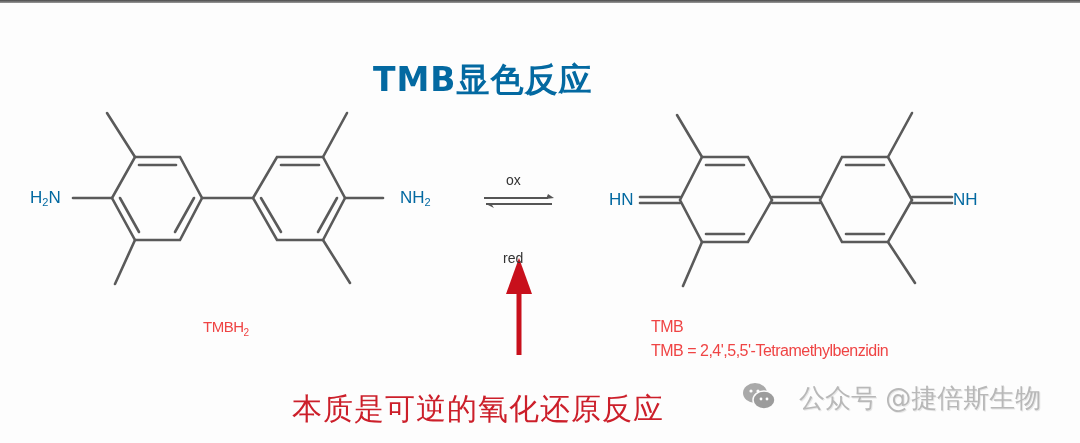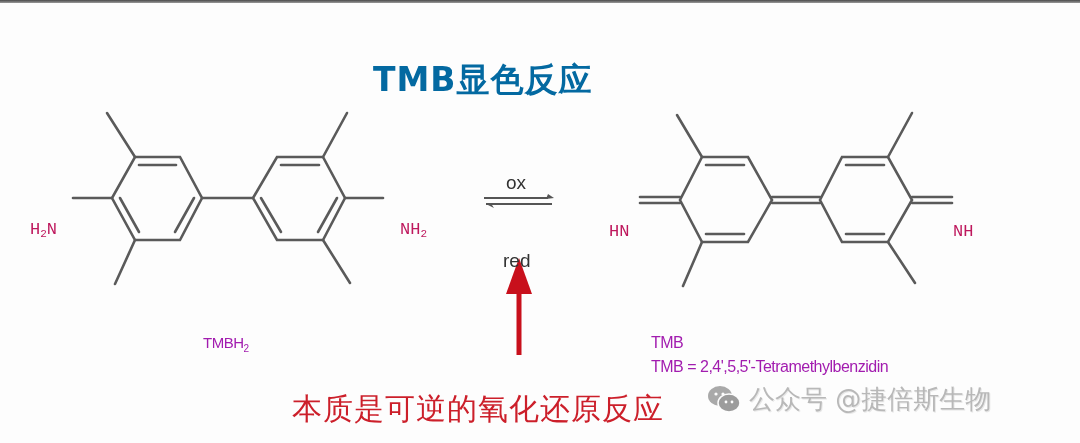--- a/index.html
+++ b/index.html
@@ -18,42 +18,40 @@
     background: #fdfdfd;
   }
   .title {
     position: absolute; left: 373px; top: 58px;
     font-size: 33px; font-weight: bold; color: #0369a1;
     letter-spacing: 1px; white-space: nowrap;
     font-family: "DejaVu Sans", sans-serif;
   }
   svg.chem { position: absolute; left: 0; top: 0; }
   .chem-label {
-    position: absolute; font-size: 17px; color: #be185d; white-space: nowrap;
-    font-family: Liberation Mono, monospace;
-    margin-top: 32px;
+    position: absolute; font-size: 17px; color: #0369a1; white-space: nowrap;
+    font-family: Liberation Sans, sans-serif;
   }
   .chem-label sub { font-size: 11px; vertical-align: -3px; }
   .eq-label {
-    position: absolute; font-size: 19px; color: #333; white-space: nowrap;
+    position: absolute; font-size: 14px; color: #333; white-space: nowrap;
   }
   .name-label {
-    position: absolute; font-size: 16px; color: #a21caf; white-space: nowrap;
+    position: absolute; font-size: 16px; color: #ef4444; white-space: nowrap;
     letter-spacing: -0.5px;
-    margin-top: 16px;
   }
   .caption {
     position: absolute; left: 292px; top: 389px;
     font-size: 30px; color: #cc1f2a; white-space: nowrap;
     font-family: Liberation Sans, sans-serif;
     letter-spacing: 1px;
   }
   .watermark {
-    position: absolute; left: 707px; top: 381px; height: 36px;
-    display: flex; align-items: center; gap: 8px;
+    position: absolute; left: 742px; top: 381px; height: 36px;
+    display: flex; align-items: flex-start; gap: 23px;
     color: #a5a5a5; white-space: nowrap;
   }
   .watermark .wm-text {
     font-size: 26px; color: #b8b8b8;
     font-family: "DejaVu Sans", sans-serif;
     text-shadow: 1px 1px 0 #e8e8e8;
   }
 </style>
 </head>
 <body>

